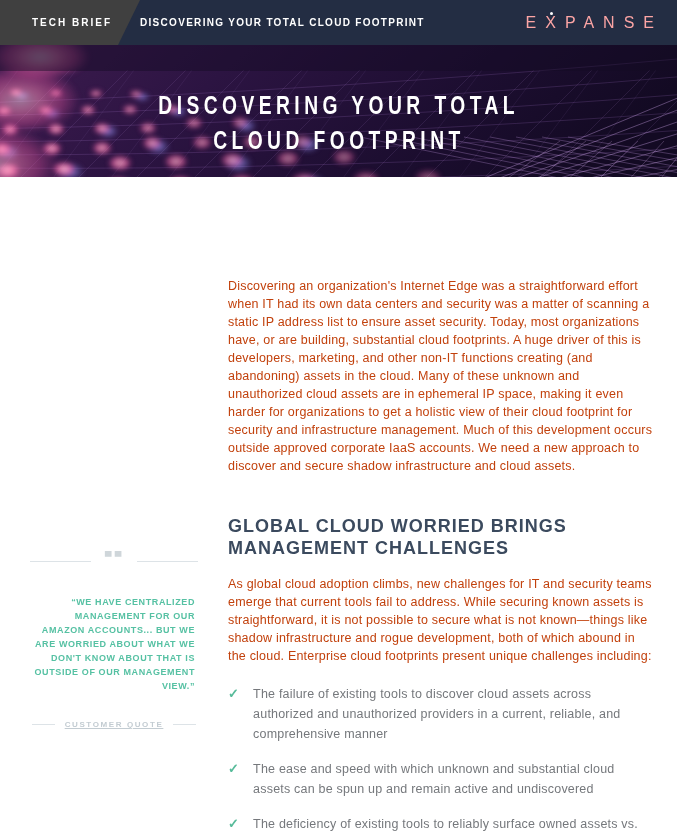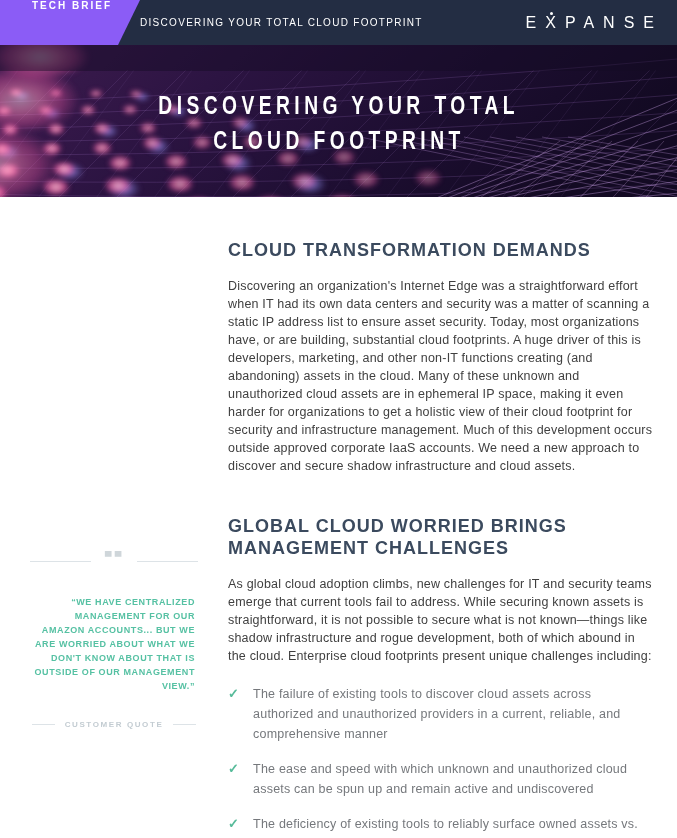--- a/index.html
+++ b/index.html
@@ -1,59 +1,59 @@
 <!DOCTYPE html>
 <html><head>
 <meta charset="utf-8">
 <style>
   * { margin:0; padding:0; box-sizing:border-box; }
   html,body { width:677px; background:#fff; font-family:"Liberation Sans", sans-serif; }
   body { position:relative; width:677px; height:838px; overflow:hidden; }
 
   
   .topbar { position:absolute; top:0; left:0; width:677px; height:45px; background:#232d43; display:flex; align-items:center; }
-  .badge { position:absolute; left:0; top:0; height:45px; width:140px; background:#8b5cf6;
+  .badge { position:absolute; left:0; top:0; height:45px; width:140px; background:#404040;
            clip-path:polygon(0 0, 100% 0, calc(100% - 22px) 100%, 0 100%);
-           display:flex; justify-content:flex-end; padding-right:28px; }
+           display:flex; align-items:center; justify-content:flex-end; padding-right:28px; }
   .badge span { color:#fff; font-size:10px; font-weight:bold; letter-spacing:2px; }
   .topbar-title { position:absolute; left:140px; top:0; height:45px; display:flex; align-items:center;
-                  color:#fff; font-size:10px; font-weight:normal; letter-spacing:1.3px; }
+                  color:#fff; font-size:10px; font-weight:bold; letter-spacing:1.3px; }
   .logo { position:absolute; right:14px; top:0; height:45px; display:flex; align-items:center;
-          color:#ffffff; font-size:16px; font-weight:normal; letter-spacing:9px; }
+          color:#fca5a5; font-size:16px; font-weight:normal; letter-spacing:9px; }
   .logo .dot { position:absolute; left:24px; top:12px; width:3px; height:3px; background:#fff; border-radius:50%; }
 
   
-  .hero { position:absolute; top:45px; left:0; width:677px; height:152px; overflow:hidden; background:#1d0f31; }
+  .hero { position:absolute; top:45px; left:0; width:677px; height:132px; overflow:hidden; background:#1d0f31; }
   .hero svg { position:absolute; top:0; left:0; }
   .hero-title { position:absolute; top:0; left:0; width:677px; height:156px;
                 display:flex; flex-direction:column; align-items:center; justify-content:center; gap:4px; }
   .hero-title div { color:#fff; font-weight:bold; font-size:26px; letter-spacing:6px;
                     transform:scaleX(0.74); transform-origin:center; white-space:nowrap; }
 
   
   .content { position:absolute; top:201px; left:0; width:677px; height:637px; background:#fff; }
   .main { position:absolute; left:228px; top:0; width:425px; }
   h2.sec { color:#3b4a5e; font-size:18px; line-height:22px; font-weight:bold; letter-spacing:1px; }
   h2.s1 { margin-top:38px; }
   h2.s2 { margin-top:40px; }
-  p.body { margin-top:16px; color:#404040; font-size:12.5px; line-height:18px; letter-spacing:0.2px; }
+  p.body { margin-top:16px; color:#c2410c; font-size:12.5px; line-height:18px; letter-spacing:0.2px; }
   ul.checks { list-style:none; margin-top:19px; }
   ul.checks li { display:flex; margin-bottom:15px; color:#75787c; font-size:12.5px; line-height:20px; letter-spacing:0.2px; }
   ul.checks .chk { color:#57bb9a; font-size:13px; font-weight:bold; margin-right:14px; line-height:20px; }
 
   
   .sidebar { position:absolute; left:0; top:0; width:228px; }
   .q-head { margin:350px 30px 0; display:flex; align-items:center; }
   .q-head .line, .q-attr .line { flex:1; height:1px; background:#dde3e7; }
   .q-glyph { color:#cfd6da; font-size:40px; font-weight:bold; line-height:18px; height:20px; overflow:hidden;
              padding:0 10px; font-family:"DejaVu Sans", sans-serif; }
   .q-text { margin:24px auto 0; width:162px; text-align:right; color:#56c1a3; font-size:9px; font-weight:bold;
             letter-spacing:0.6px; line-height:14px; text-transform:uppercase; }
   .q-attr { margin:27px 32px 0; display:flex; align-items:center; }
-  .q-attr span { color:#c3ccd2; font-size:8px; font-weight:bold; letter-spacing:1.6px; padding:0 10px; }
+  .q-attr span { color:#c3ccd2; font-size:8px; font-weight:bold; letter-spacing:1.6px; padding:0 10px;text-decoration:underline; }
 </style>
 </head>
 <body>
 
 <header class="topbar">
   <div class="badge">
     <span>TECH BRIEF</span>
   </div>
   <div class="topbar-title">DISCOVERING YOUR TOTAL CLOUD FOOTPRINT</div>
   <div class="logo">
@@ -232,38 +232,38 @@
     <div class="q-text">“WE HAVE CENTRALIZED MANAGEMENT FOR OUR AMAZON ACCOUNTS... BUT WE ARE WORRIED ABOUT WHAT WE DON'T KNOW ABOUT THAT IS OUTSIDE OF OUR MANAGEMENT VIEW.”</div>
     <div class="q-attr">
       <span class="line"></span>
       <span>CUSTOMER QUOTE</span>
       <span class="line"></span>
     </div>
   </aside>
 
   <main class="main">
     <h2 class="sec s1">
-      <span>CLOUD TRANSFORMATION DEMANDS</span><br>
+      <br>
     </h2>
     <p class="body">Discovering an organization's Internet Edge was a straightforward effort when IT had its own data centers and security was a matter of scanning a static IP address list to ensure asset security. Today, most organizations have, or are building, substantial cloud footprints. A huge driver of this is developers, marketing, and other non-IT functions creating (and abandoning) assets in the cloud. Many of these unknown and unauthorized cloud assets are in ephemeral IP space, making it even harder for organizations to get a holistic view of their cloud footprint for security and infrastructure management. Much of this development occurs outside approved corporate IaaS accounts. We need a new approach to discover and secure shadow infrastructure and cloud assets.</p>
 
     <h2 class="sec s2">
       <span>GLOBAL CLOUD WORRIED BRINGS</span><br>
       <span>MANAGEMENT CHALLENGES</span>
     </h2>
     <p class="body">As global cloud adoption climbs, new challenges for IT and security teams emerge that current tools fail to address. While securing known assets is straightforward, it is not possible to secure what is not known—things like shadow infrastructure and rogue development, both of which abound in the cloud. Enterprise cloud footprints present unique challenges including:</p>
 
     <ul class="checks">
       <li>
         <span class="chk">✓</span>
         <span>The failure of existing tools to discover cloud assets across authorized and unauthorized providers in a current, reliable, and comprehensive manner</span>
       </li>
       <li>
         <span class="chk">✓</span>
-        <span>The ease and speed with which unknown and unauthorized cloud assets can be spun up and remain active and undiscovered</span>
+        <span>The ease and speed with which unknown and substantial cloud assets can be spun up and remain active and undiscovered</span>
       </li>
       <li>
         <span class="chk">✓</span>
         <span>The deficiency of existing tools to reliably surface owned assets vs. other assets in multi-tenant or ephemeral environments</span>
       </li>
     </ul>
   </main>
 </div>
 
 </body></html>

